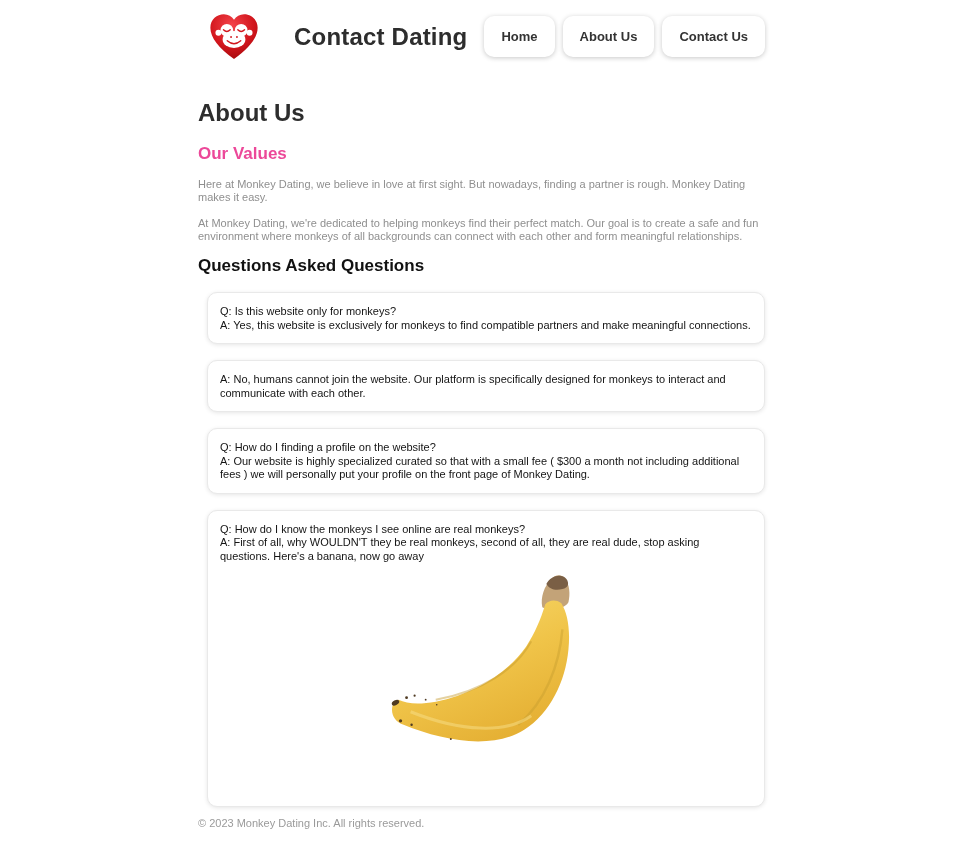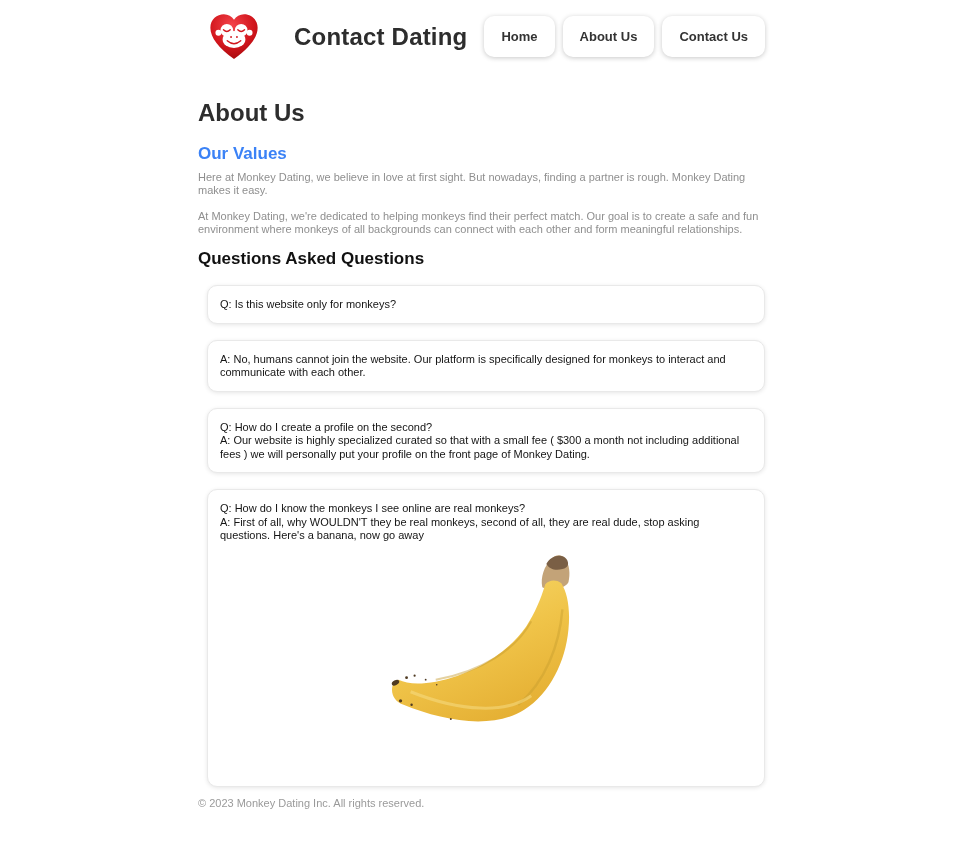--- a/index.html
+++ b/index.html
@@ -24,23 +24,23 @@
     background:#ffffff; border:none; border-radius:10px;
     height:41px; padding:0 17px;
     font-family:"Liberation Sans", sans-serif;
     font-size:13px; font-weight:bold; color:#333333;
     box-shadow:0 1px 5px rgba(0,0,0,0.22);
     cursor:pointer; white-space:nowrap;
   }
 
   
   .page-title { font-size:24px; font-weight:bold; color:#2d2d2d; margin-top:39px; }
-  .section-heading { font-size:17px; font-weight:bold; color:#3b82f6; margin-top:17px; }
+  .section-heading { font-size:17px; font-weight:bold; color:#ec4899; margin-top:17px; }
   .values-paragraph {
-    font-size:11px; line-height:13px; color:#8f8f8f; margin-top:7px;
+    font-size:11px; line-height:13px; color:#8f8f8f; margin-top:14px;
   }
   .values-paragraph + .values-paragraph { margin-top:13px; }
   .faq-heading { font-size:17px; font-weight:bold; color:#111111; margin-top:13px; }
 
   .faq-card {
     background:#ffffff; border:1px solid #e9e9e9; border-radius:10px;
     margin:16px 7px 0 9px; width:558px; padding:12px 12px 11px 12px;
     box-shadow:0 1px 4px rgba(0,0,0,0.10);
   }
   .faq-card:first-of-type { margin-top:9px; }
@@ -95,28 +95,29 @@
   <h1 class="page-title">About Us</h1>
 
   <h2 class="section-heading">Our Values</h2>
   <p class="values-paragraph">Here at Monkey Dating, we believe in love at first sight. But nowadays, finding a partner is rough. Monkey Dating makes it easy.</p>
   <p class="values-paragraph">At Monkey Dating, we're dedicated to helping monkeys find their perfect match. Our goal is to create a safe and fun environment where monkeys of all backgrounds can connect with each other and form meaningful relationships.</p>
 
   <h2 class="faq-heading">Questions Asked Questions</h2>
 
   <div class="faq-card">
     <div class="faq-q">Q: Is this website only for monkeys?</div>
+    <div class="faq-a">A: Yes, this website is exclusively for monkeys to find compatible partners and make meaningful connections.</div>
   </div>
 
   <div class="faq-card">
     <div class="faq-a">A: No, humans cannot join the website. Our platform is specifically designed for monkeys to interact and communicate with each other.</div>
   </div>
 
   <div class="faq-card">
-    <div class="faq-q">Q: How do I create a profile on the second?</div>
+    <div class="faq-q">Q: How do I finding a profile on the website?</div>
     <div class="faq-a">A: Our website is highly specialized curated so that with a small fee ( $300 a month not including additional fees ) we will personally put your profile on the front page of Monkey Dating.</div>
   </div>
 
   <div class="faq-card">
     <div class="faq-q">Q: How do I know the monkeys I see online are real monkeys?</div>
     <div class="faq-a">A: First of all, why WOULDN'T they be real monkeys, second of all, they are real dude, stop asking questions. Here's a banana, now go away</div>
     <div class="banana-wrap">
       <svg class="banana-img" viewBox="0 0 210 185" aria-hidden="true">
         <defs>
           <linearGradient id="bananaGrad" x1="20%" y1="10%" x2="70%" y2="100%">

